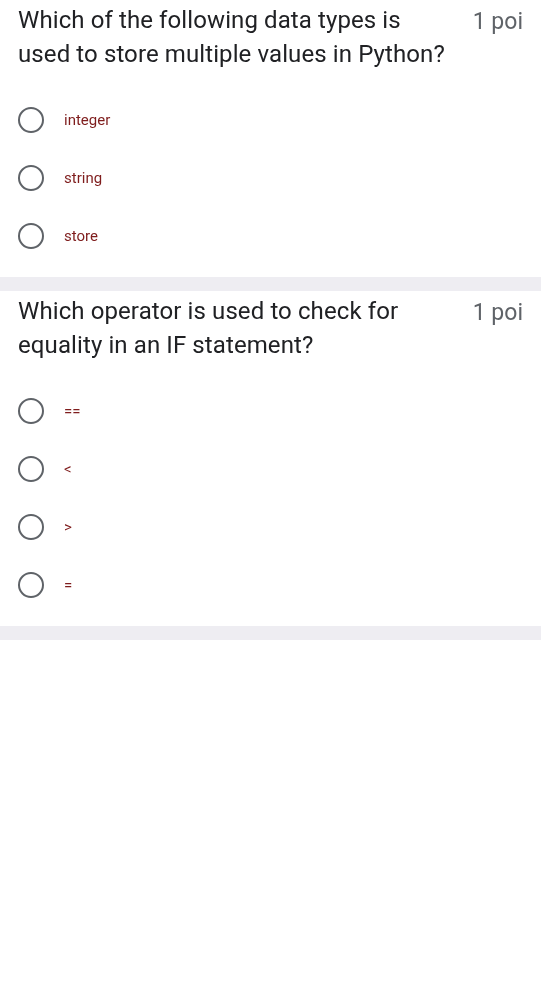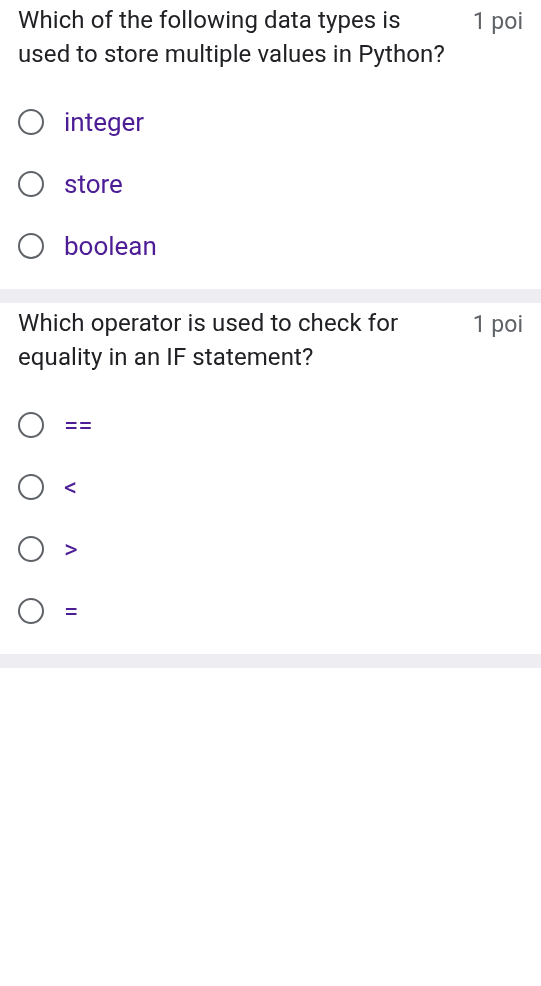--- a/index.html
+++ b/index.html
@@ -49,22 +49,22 @@
       cursor: pointer;
     }
     .radio-circle {
       width: 26px;
       height: 26px;
       border: 2.5px solid #5f6368;
       border-radius: 50%;
       flex-shrink: 0;
     }
     .option-label {
-      font-size: 26px;
-      color: #4c1d95;
+      font-size: 15px;
+      color: #7f1d1d;
     }
     .divider {
       height: 14px;
       background: #eeedf2;
     }
   </style>
 </head>
 <body>
 
 <div class="question-block">
@@ -72,25 +72,25 @@
     <div class="question-text">Which of the following data types is used to store multiple values in Python?</div>
     <div class="points">1 poi</div>
   </div>
   <div class="options">
     <div class="option">
       <div class="radio-circle"></div>
       <div class="option-label">integer</div>
     </div>
     <div class="option">
       <div class="radio-circle"></div>
-      <div class="option-label">store</div>
+      <div class="option-label">string</div>
     </div>
     <div class="option">
       <div class="radio-circle"></div>
-      <div class="option-label">boolean</div>
+      <div class="option-label">store</div>
     </div>
   </div>
 </div>
 
 <div class="divider"></div>
 
 <div class="question-block">
   <div class="question-header">
     <div class="question-text">Which operator is used to check for equality in an IF statement?</div>
     <div class="points">1 poi</div>

